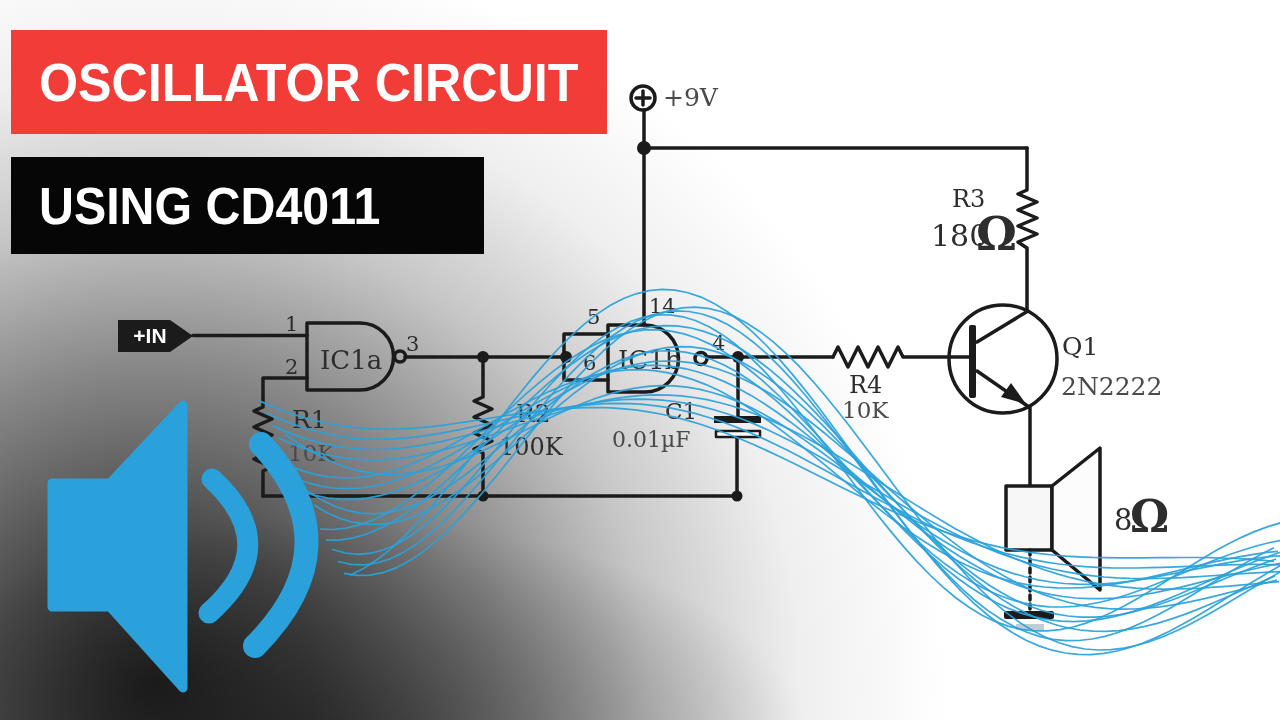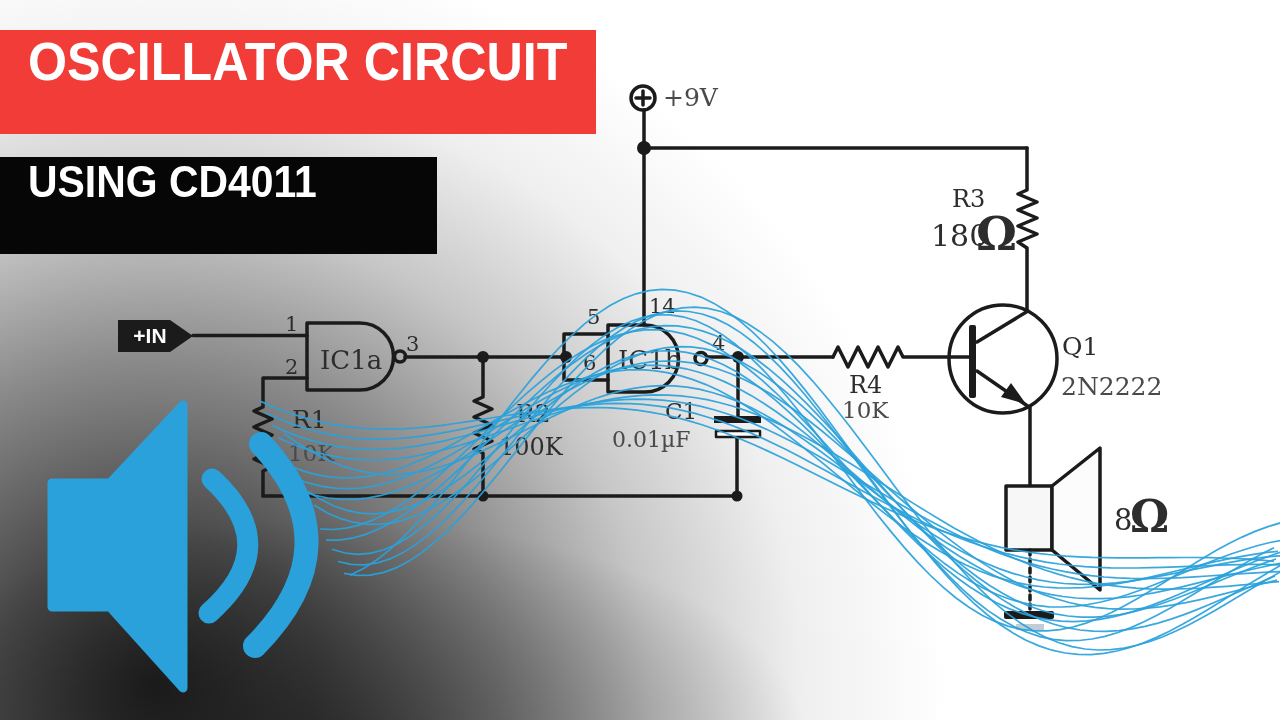--- a/index.html
+++ b/index.html
@@ -6,25 +6,25 @@
   body{
     width:1280px;height:720px;position:relative;overflow:hidden;
     font-family:"Liberation Sans",sans-serif;
     background:
       radial-gradient(700px 340px at 26% 104%, rgba(0,0,0,0.50), rgba(0,0,0,0) 68%),
       radial-gradient(900px 850px at 12% 95%, #242424 0%, #4a4a4a 18%, #8a8a8a 38%, #c6c6c6 55%, #efefef 72%, #ffffff 88%);
   }
   .layer{position:absolute;left:0;top:0;width:1280px;height:720px;}
   #schematic{z-index:1;}
   #waves{z-index:2;}
-  .banner{position:absolute;left:0;display:flex;box-sizing:border-box;z-index:3;}
+  .banner{position:absolute;left:11px;display:flex;align-items:center;box-sizing:border-box;z-index:3;}
   .banner span{display:inline-block;transform:scaleX(0.93);transform-origin:left center;
     white-space:nowrap;color:#ffffff;font-weight:bold;}
   #banner-title{top:30px;width:596px;height:104px;background:#f13c38;padding-left:28px;font-size:54px;}
-  #banner-subtitle{top:157px;width:437px;height:97px;background:#060606;padding-left:28px;font-size:44px;}
+  #banner-subtitle{top:157px;width:473px;height:97px;background:#060606;padding-left:28px;font-size:52px;}
   #waves path.wave{fill:none;stroke:#2aa1da;stroke-width:1.7;opacity:.93;}
   .sch-text{font-family:"DejaVu Serif",serif;fill:#2d2d2d;}
   .sch-faded{fill:#4a4a4a;}
 </style>
 </head>
 <body>
 
 <svg id="schematic" class="layer" viewBox="0 0 1280 720">
 
   <g stroke="#1b1b1b" stroke-width="3.5" fill="none" stroke-linecap="round" stroke-linejoin="round">

